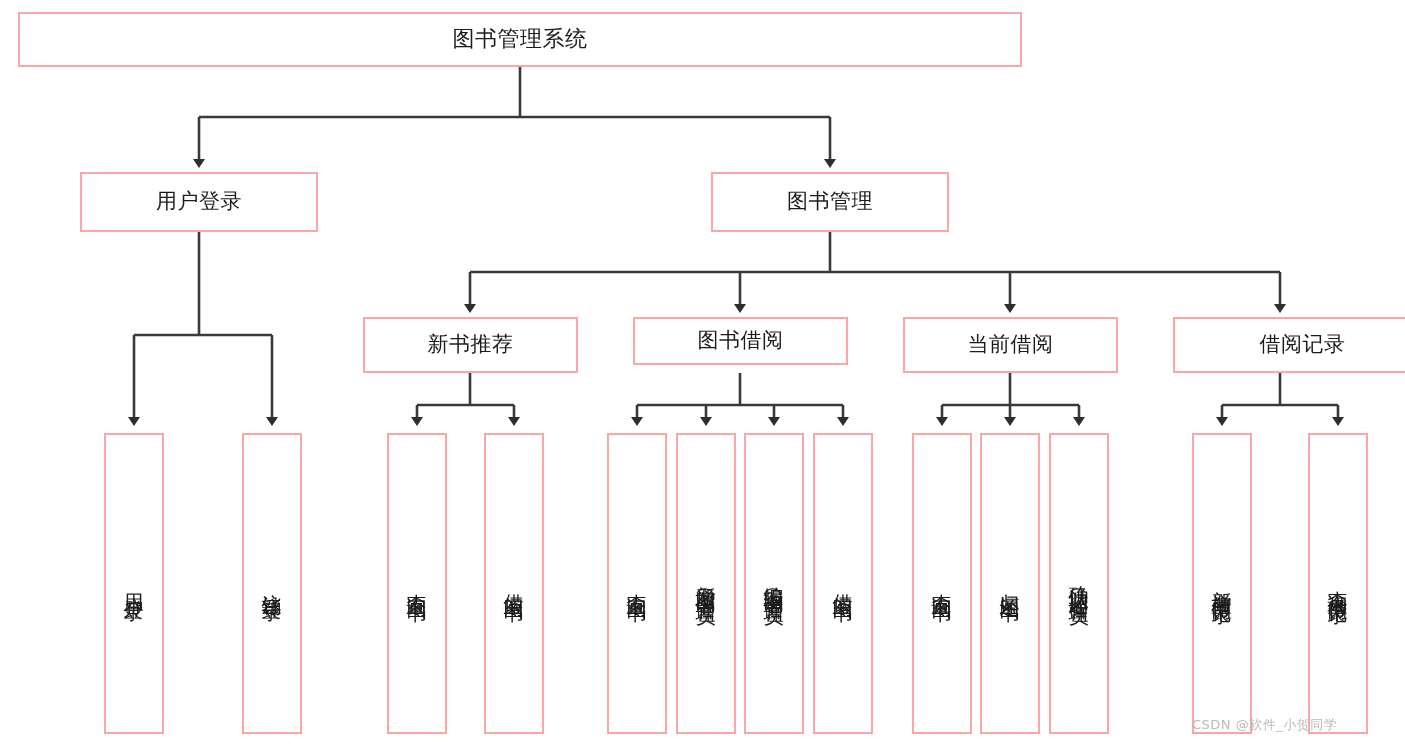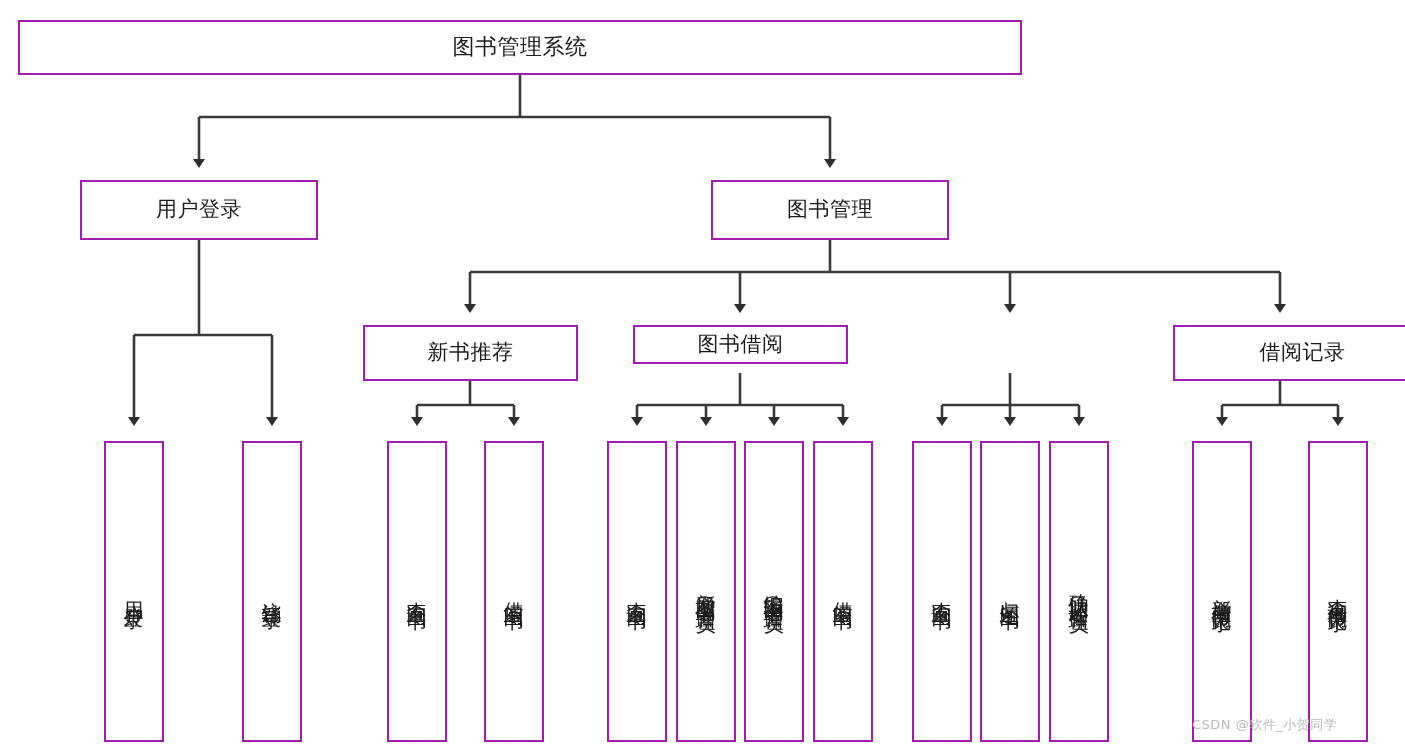--- a/index.html
+++ b/index.html
@@ -23,26 +23,25 @@
     left: 0;
     top: 0;
     width: 1405px;
     height: 747px;
     pointer-events: none;
   }
   .node {
     position: absolute;
     box-sizing: border-box;
     background: #ffffff;
-    border: 2px solid #a21caf;
+    border: 2px solid #fca5a5;
     display: flex;
     align-items: center;
     justify-content: center;
     color: #1b1b1b;
-    margin-top: 8px;
   }
   .node.horiz {
     font-size: 21px;
     line-height: 1.2;
     letter-spacing: 0.5px;
   }
   .node.root {
     font-size: 22px;
   }
   .node.leaf {
@@ -130,22 +129,25 @@
   <div class="node horiz" style="left:80px; top:172px; width:238px; height:60px;">
     <span>用户登录</span>
   </div>
   <div class="node horiz" style="left:711px; top:172px; width:238px; height:60px;">
     <span>图书管理</span>
   </div>
 
   <div class="node horiz" style="left:363px; top:317px; width:215px; height:56px;">
     <span>新书推荐</span>
   </div>
-  <div class="node horiz" style="left:633px; top:317px; width:215px; height:39px;justify-content:center;">
+  <div class="node horiz" style="left:633px; top:317px; width:215px; height:48px;justify-content:center;">
     <span>图书借阅</span>
+  </div>
+  <div class="node horiz" style="left:903px; top:317px; width:215px; height:56px;">
+    <span>当前借阅</span>
   </div>
   <div class="node horiz" style="left:1173px; top:317px; width:259px; height:56px;">
     <span>借阅记录</span>
   </div>
 
   <div class="node leaf" style="left:104px; top:433px; width:60px; height:301px;">
     <span class="vlabel">用户登录</span>
   </div>
   <div class="node leaf" style="left:242px; top:433px; width:60px; height:301px;">
     <span class="vlabel">注销登录</span>

